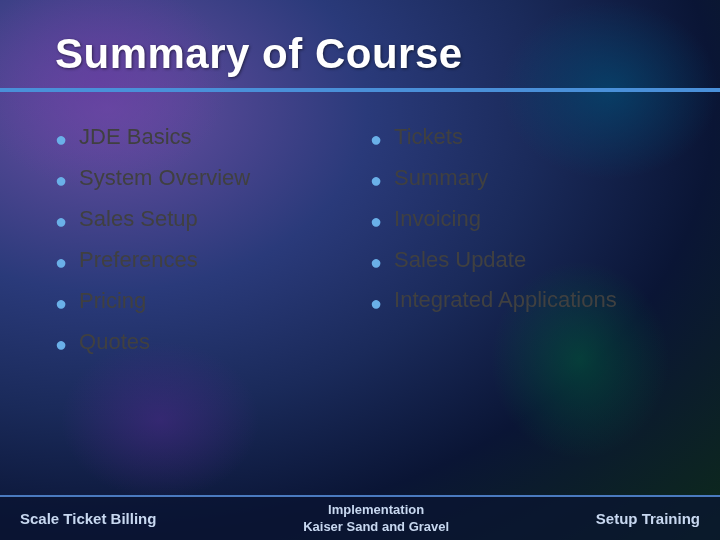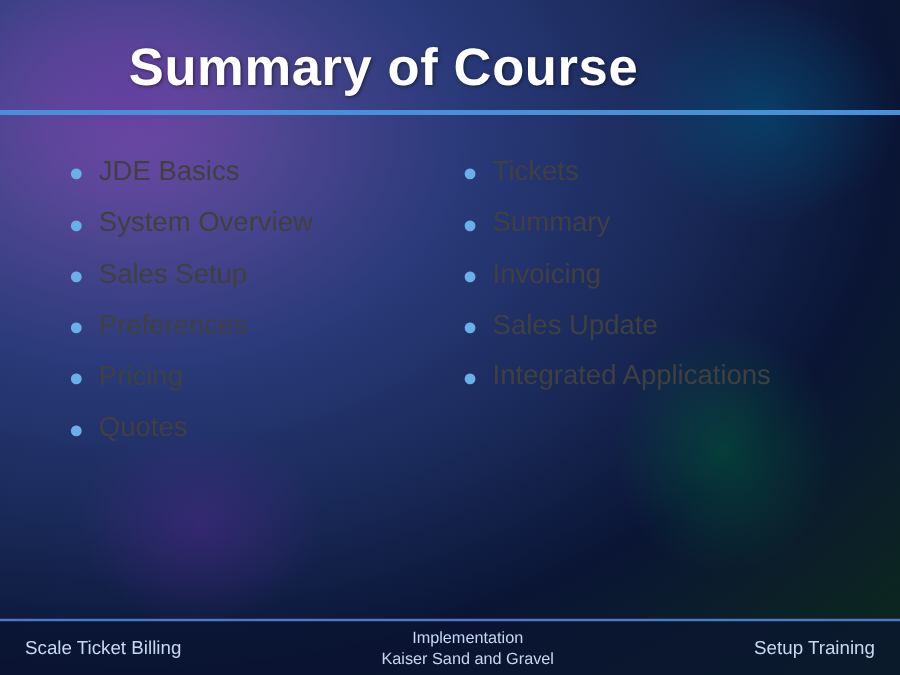--- a/index.html
+++ b/index.html
@@ -60,21 +60,20 @@
       position: relative;
       width: 720px;
       height: 540px;
       display: flex;
       flex-direction: column;
     }
 
     
     .header {
       padding: 30px 55px 10px 55px;
-      margin-left: 48px;
     }
 
     .title {
       font-size: 42px;
       font-weight: bold;
       color: #ffffff;
       text-shadow: 1px 1px 3px rgba(0,0,0,0.5);
       letter-spacing: 0.5px;
     }
 
@@ -130,20 +129,21 @@
 
     
     .footer {
       height: 45px;
       background: rgba(10, 20, 50, 0.7);
       border-top: 2px solid #4a7abf;
       display: flex;
       align-items: center;
       justify-content: space-between;
       padding: 16px 20px;
+      font-weight: bold;
     }
 
     .footer-left {
       color: #c8d8f0;
       font-size: 15px;
     }
 
     .footer-center {
       text-align: center;
       color: #c8d8f0;

